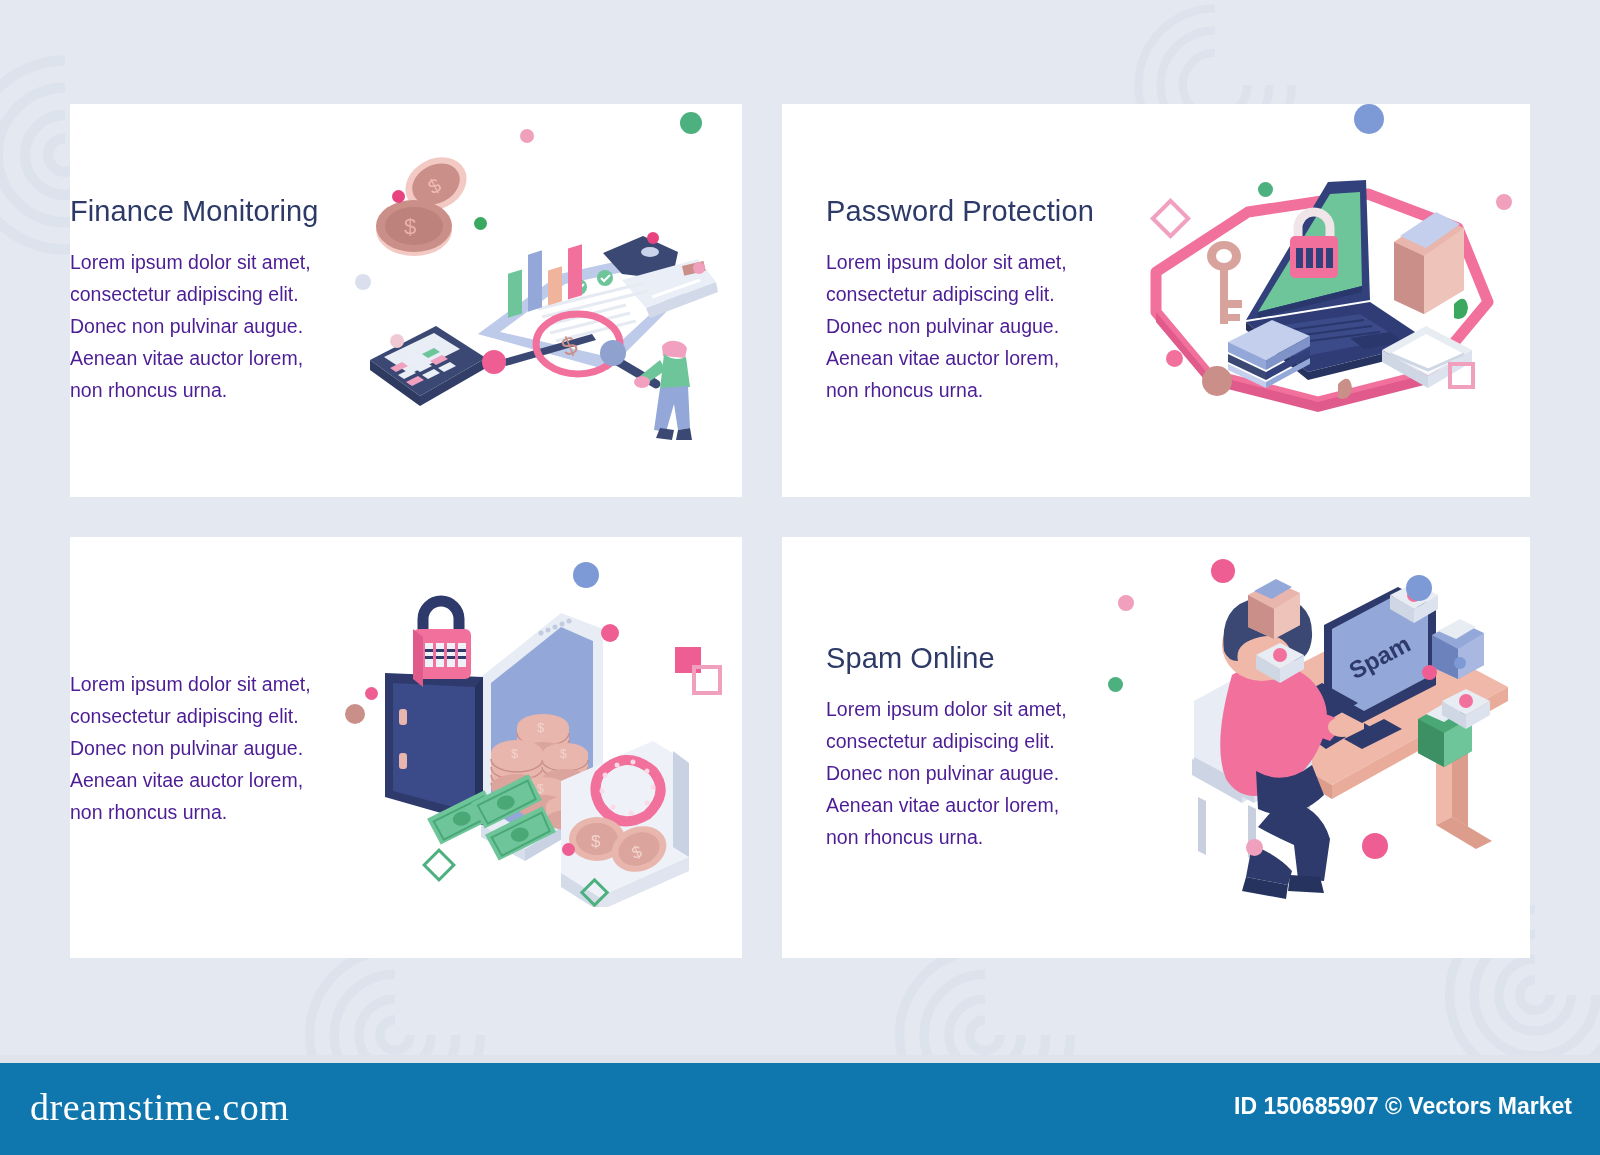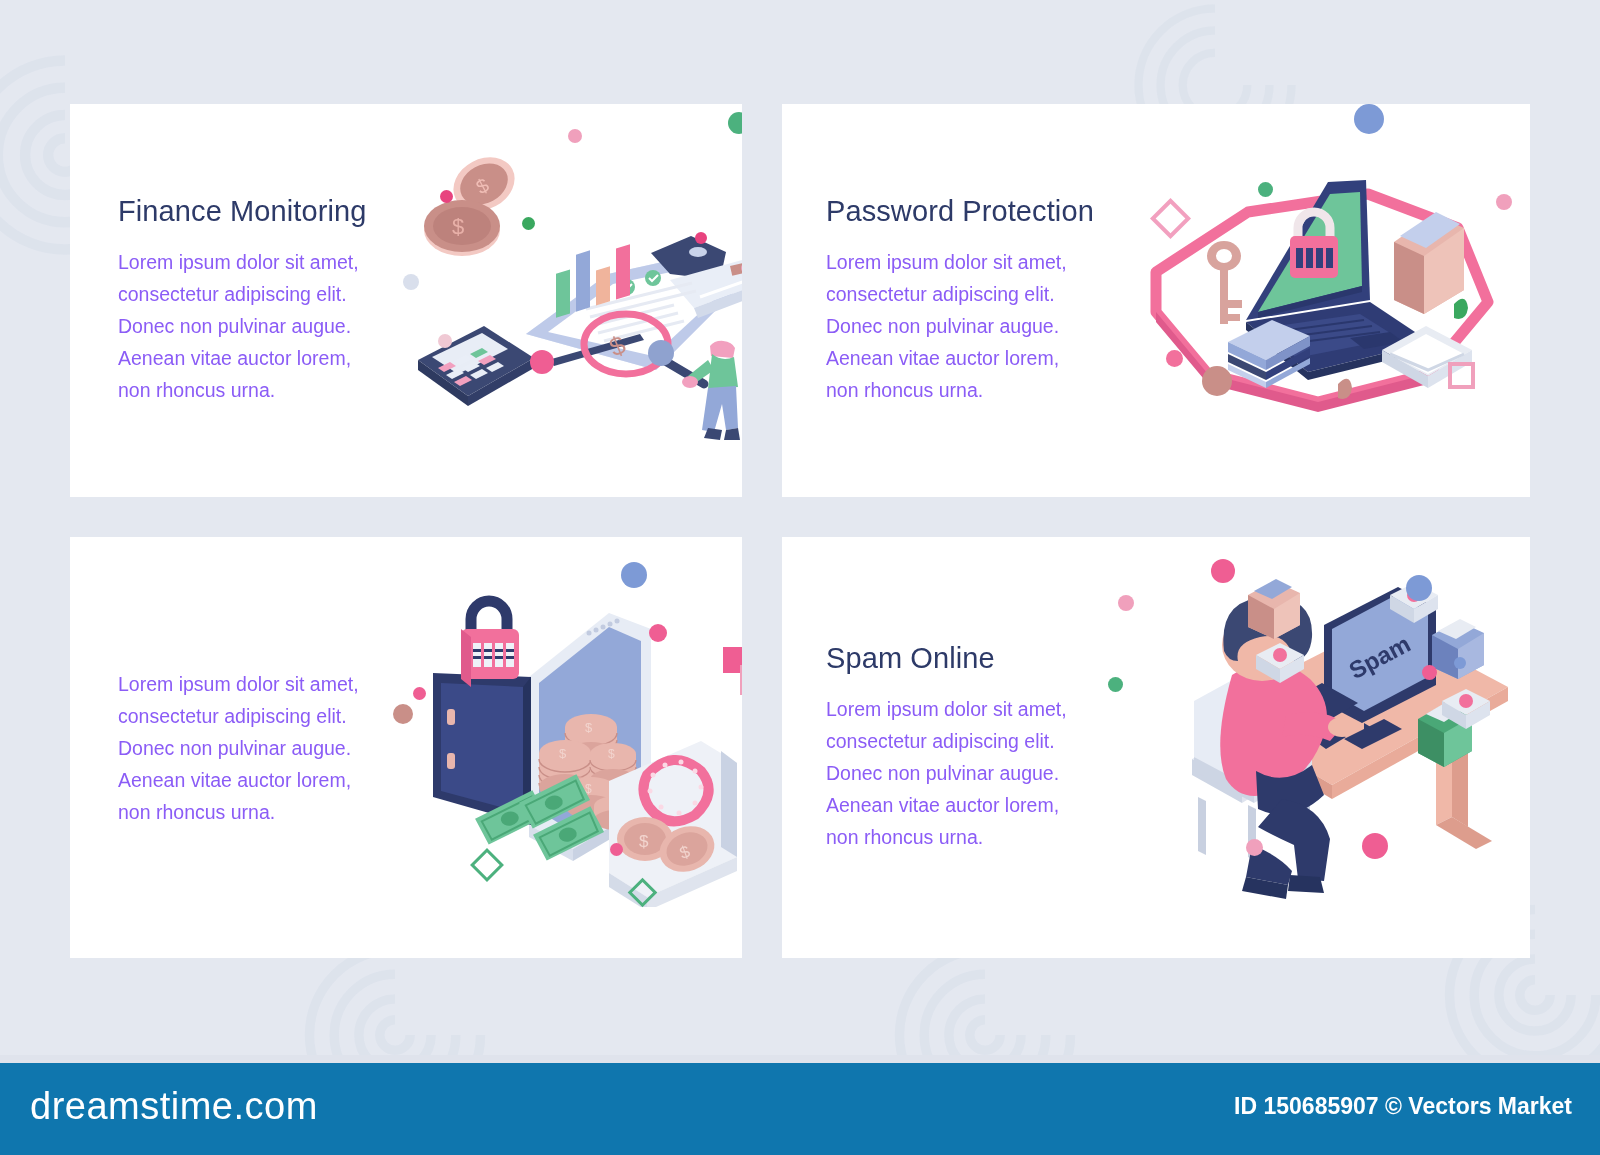--- a/index.html
+++ b/index.html
@@ -13,34 +13,34 @@
   
   .wm{position:absolute;border-radius:50%;pointer-events:none;opacity:.55;}
   .wm svg{display:block}
 
   
   .grid{position:absolute;left:70px;top:104px;width:1460px;height:854px;
         display:grid;grid-template-columns:672px 748px;grid-template-rows:393px 421px;
         column-gap:40px;row-gap:40px;}
   .card{background:#ffffff;position:relative;overflow:hidden;display:flex;align-items:center;}
 
-  .txtcol{padding-left:48px;width:300px;flex:0 0 auto;}
+  .txtcol{width:300px;flex:0 0 auto;}
   .card.c2 .txtcol,.card.c4 .txtcol{padding-left:44px;width:310px;}
   .title{color:#2d3a68;font-size:29px;font-weight:400;letter-spacing:.1px;margin:0 0 18px 0;white-space:nowrap;}
-  .desc{color:#8b5cf6;font-size:19.5px;line-height:32px;font-weight:400;}
+  .desc{color:#4c1d95;font-size:19.5px;line-height:32px;font-weight:400;}
   .desc div{white-space:nowrap;}
 
   .art{position:relative;flex:1 1 auto;height:100%;}
   .dot{position:absolute;border-radius:50%;}
   .sq{position:absolute;}
 
   
   .footer{position:absolute;left:0;top:1063px;width:1600px;height:92px;background:#0f76ae;}
   .dslogo{position:absolute;left:30px;top:1085px;color:#fff;font-size:38px;letter-spacing:.5px;
-          font-family:Liberation Sans, sans-serif;font-weight:400;}
+          font-family:Liberation Serif, serif;font-weight:400;}
   .credit{position:absolute;right:28px;top:1093px;color:#fff;font-size:23px;font-weight:bold;}
   .topstrip{position:absolute;left:0;top:1055px;width:1600px;height:8px;background:#dfe3ec;}
 </style>
 </head>
 <body>
 
 <div class="wm" style="left:-40px;top:50px;">
   <svg width="210" height="210" viewBox="0 0 100 100">
       <g fill="none" stroke="#d8dfea" stroke-width="5">
   <path d="M50 5a45 45 0 1 0 45 45"></path>

